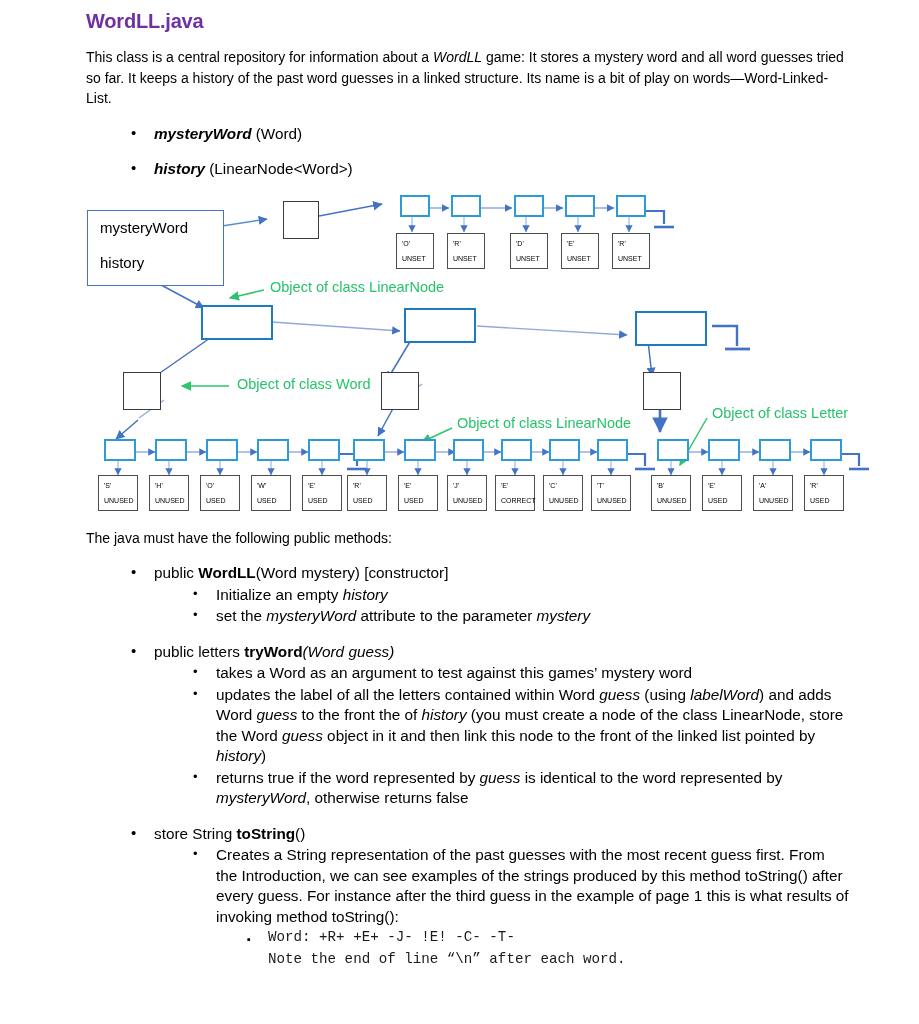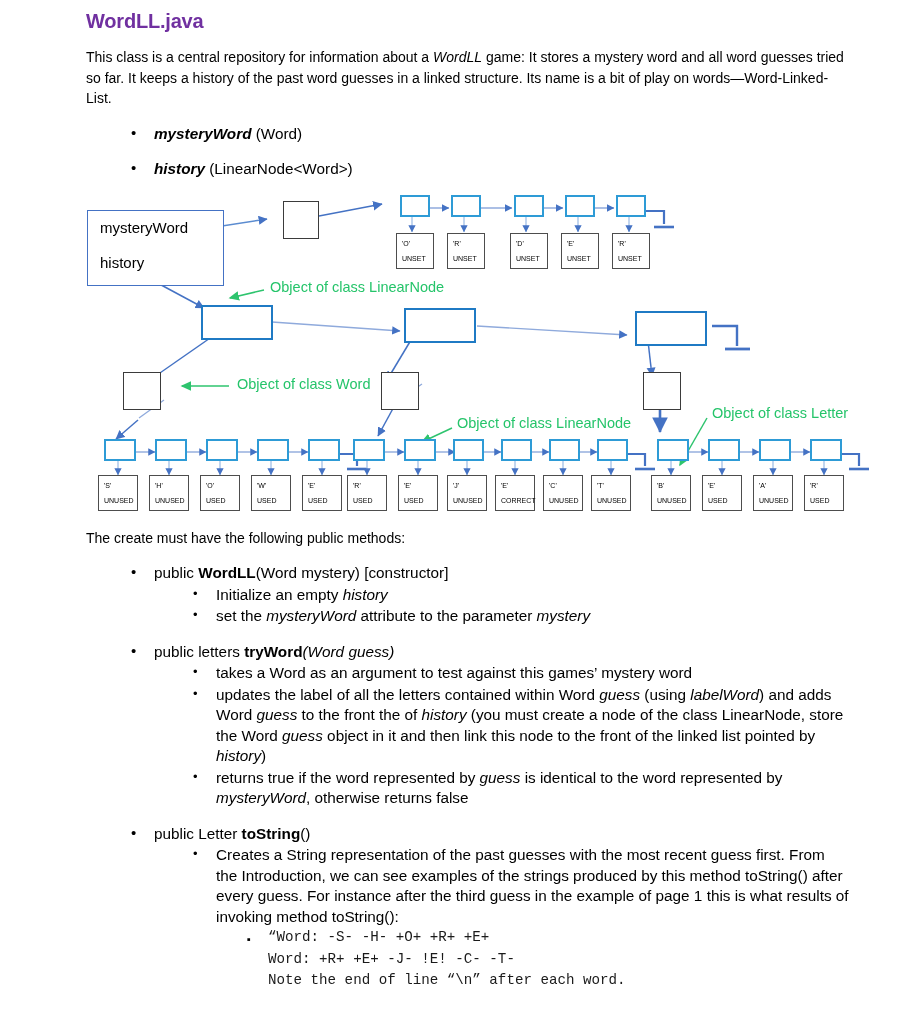--- a/index.html
+++ b/index.html
@@ -414,48 +414,47 @@
       <div class="ch">'R'</div>
       <div class="st">USED</div>
     </div>
 
     <div class="annot" style="left:188px; top:93px;">Object of class LinearNode</div>
     <div class="annot" style="left:155px; top:190px;">Object of class Word</div>
     <div class="annot" style="left:375px; top:229px;">Object of class LinearNode</div>
     <div class="annot" style="left:630px; top:219px;">Object of class Letter</div>
   </div>
 
-  <p class="para" style="margin-top:2px;">The create must have the following public methods:</p>
+  <p class="para" style="margin-top:2px;">The java must have the following public methods:</p>
 
   <ul class="lvl1">
     <li>
       <span>public </span><span class="b">WordLL</span><span>(Word mystery) [constructor]</span>
       <ul class="lvl2">
         <li><span>Initialize an empty </span><span class="i">history</span></li>
         <li><span>set the </span><span class="i">mysteryWord</span><span> attribute to the parameter </span><span class="i">mystery</span></li>
       </ul>
     </li>
 
     <li>
       <span>public letters </span><span class="b">tryWord</span><span class="i">(Word guess)</span>
       <ul class="lvl2">
         <li>takes a Word as an argument to test against this games’ mystery word</li>
         <li><span>updates the label of all the letters contained within Word </span><span class="i">guess</span><span> (using </span><span class="i">labelWord</span><span>) and adds Word </span><span class="i">guess</span><span> to the front the of </span><span class="i">history</span><span> (you must create a node of the class LinearNode, store the Word </span><span class="i">guess</span><span> object in it and then link this node to the front of the linked list pointed by </span><span class="i">history</span><span>)</span></li>
         <li><span>returns true if the word represented by </span><span class="i">guess</span><span> is identical to the word represented by </span><span class="i">mysteryWord</span><span>, otherwise returns false</span></li>
       </ul>
     </li>
 
     <li>
-      <span>public Letter </span><span class="b">toString</span><span>()</span>
+      <span>store String </span><span class="b">toString</span><span>()</span>
       <ul class="lvl2">
         <li>
           <span>Creates a String representation of the past guesses with the most recent guess first. From the Introduction, we can see examples of the strings produced by this method toString() after every guess. For instance after the third guess in the example of page 1 this is what results of invoking method toString():</span>
           <ul class="lvl3">
             <li>
-              <div class="code">“Word: -S- -H- +O+ +R+ +E+</div>
               <div class="code">Word: +R+ +E+ -J- !E! -C- -T-</div>
               <div class="code">Note the end of line “\n” after each word.</div>
             </li>
           </ul>
         </li>
       </ul>
     </li>
   </ul>
 
 </div>

